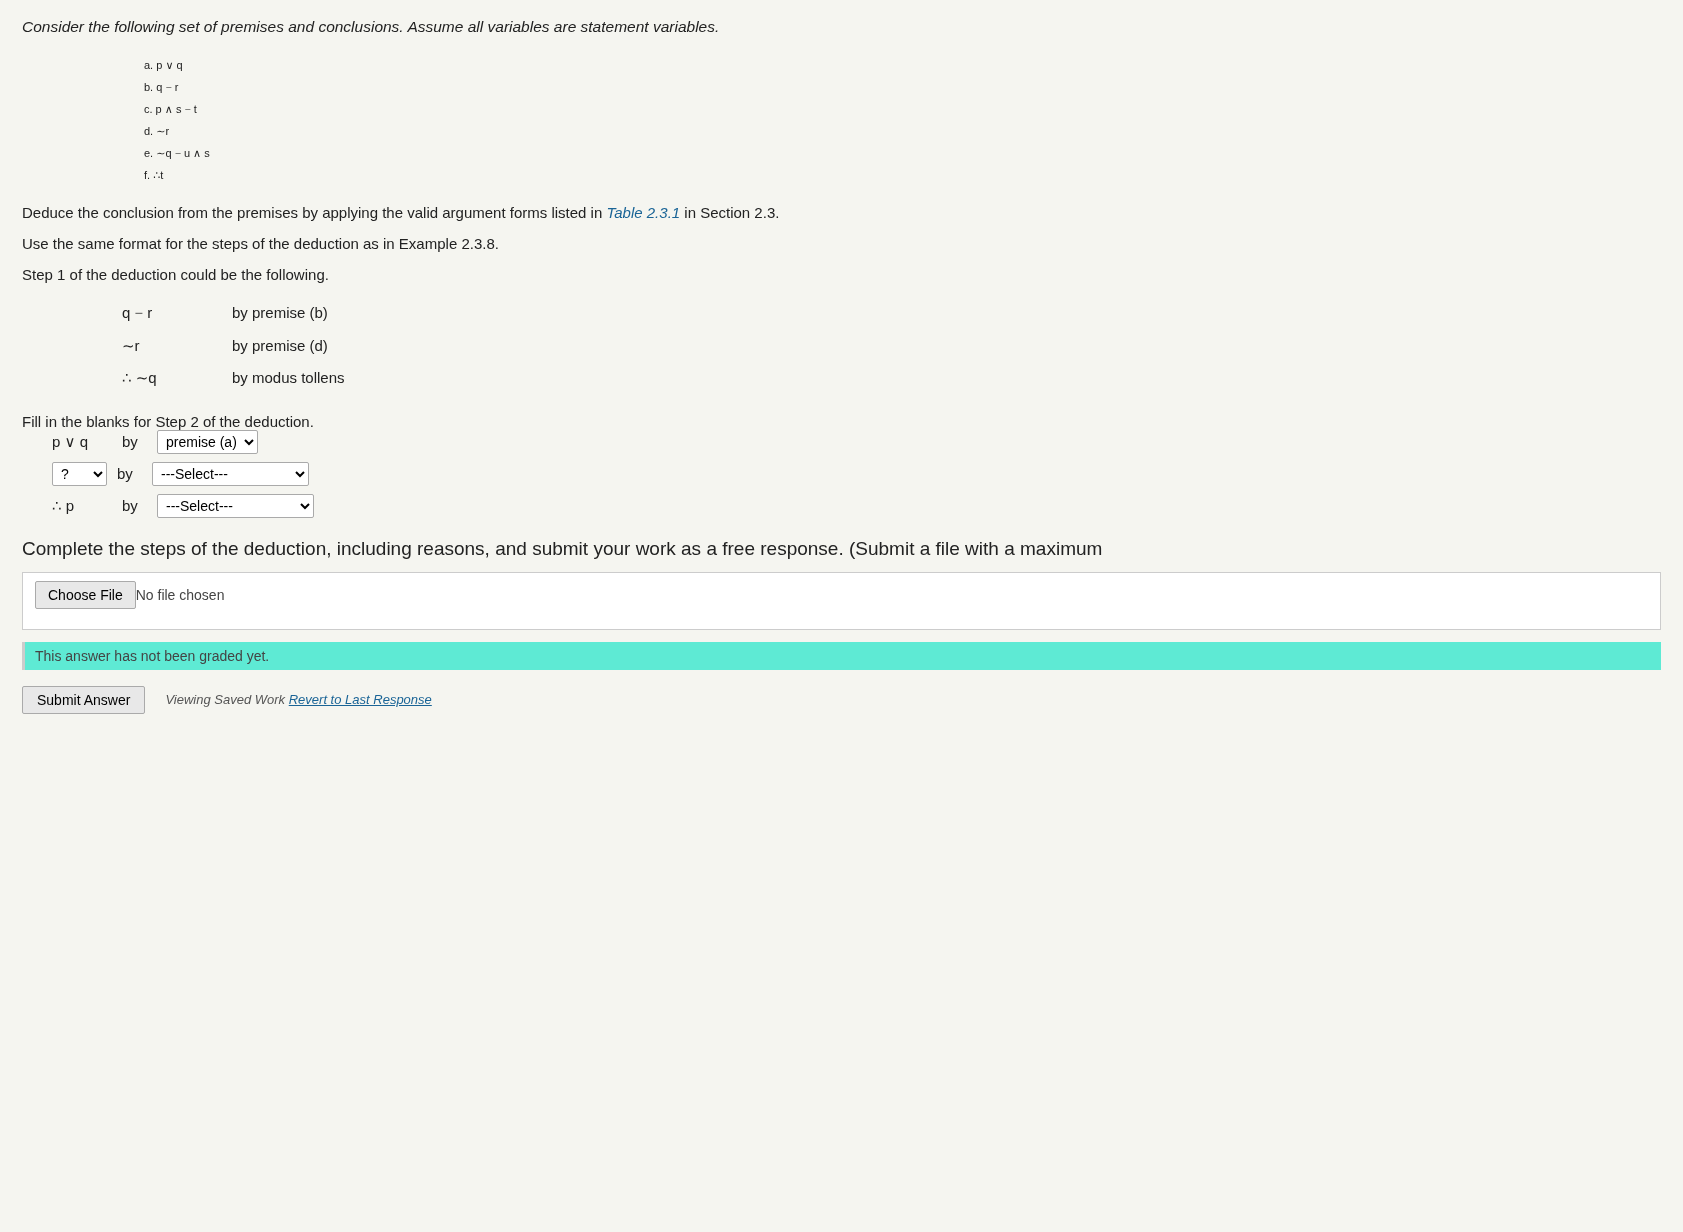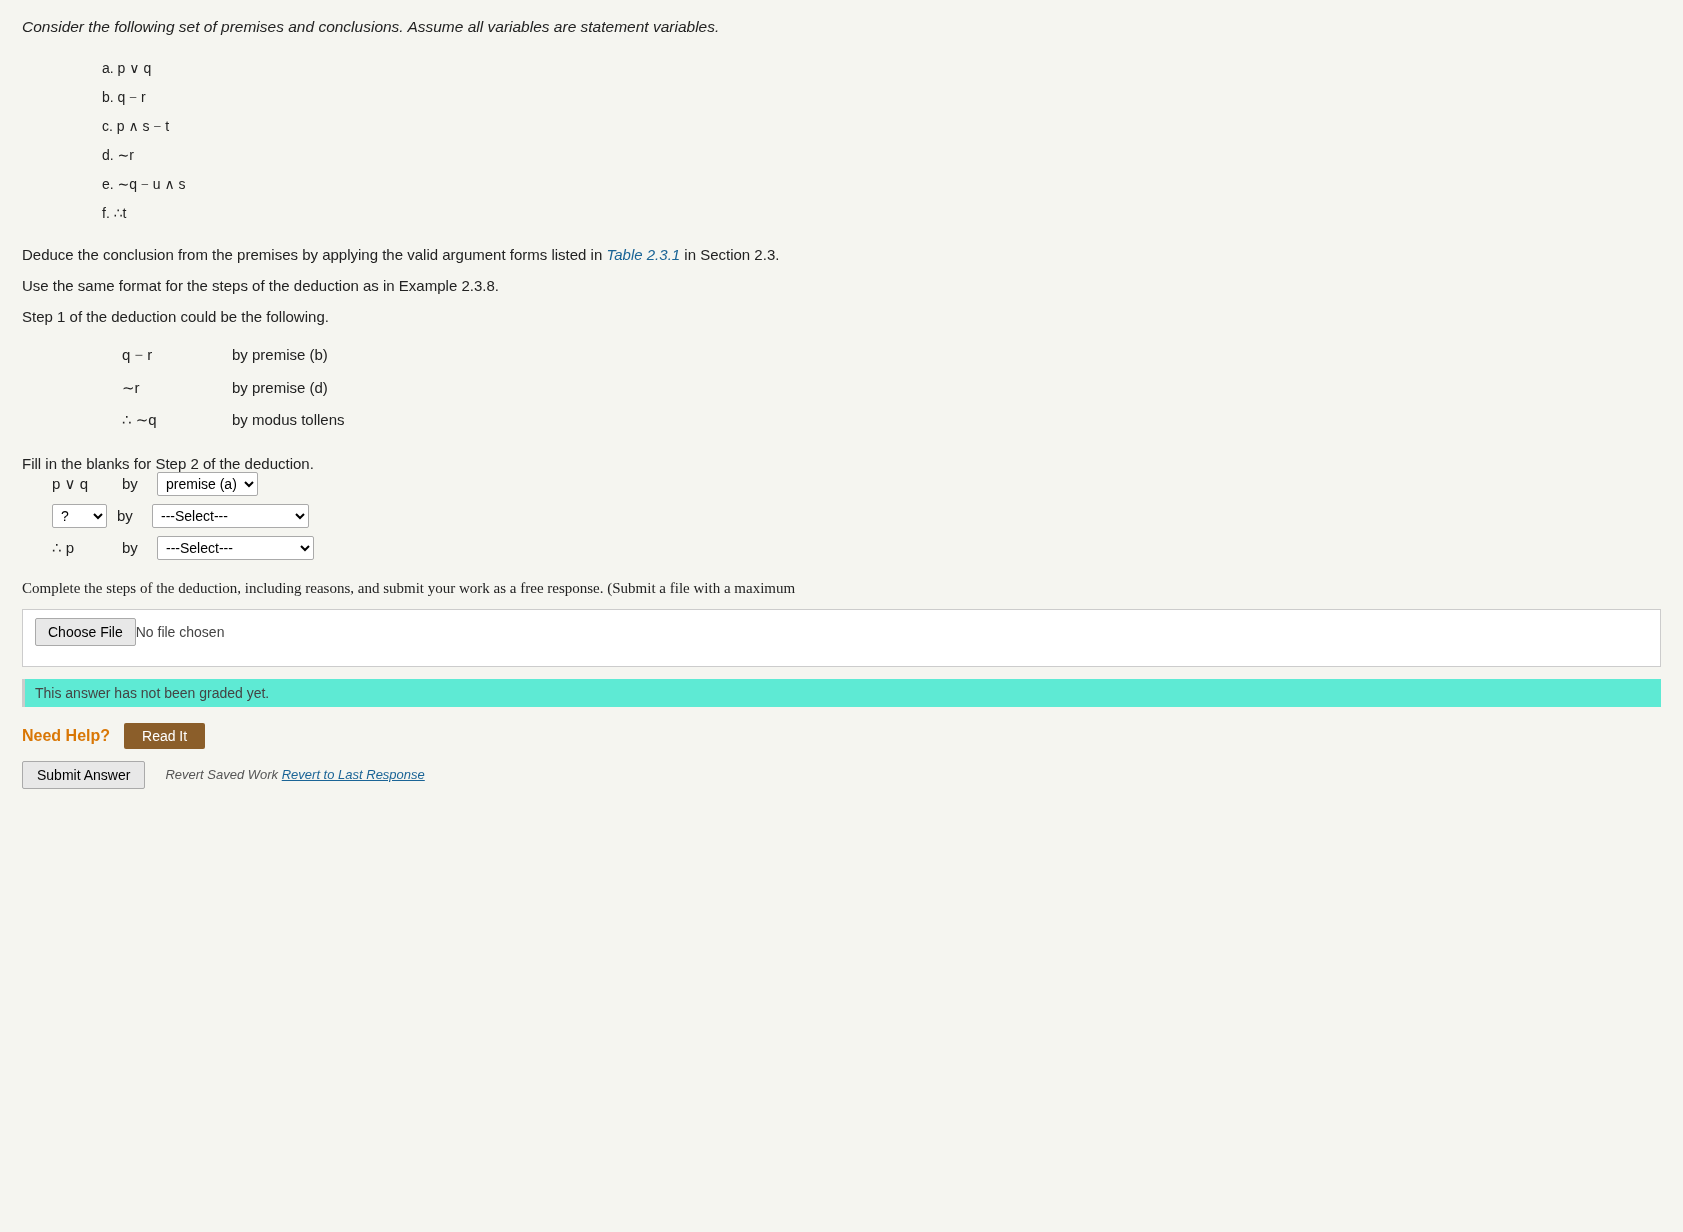--- a/index.html
+++ b/index.html
@@ -20,22 +20,23 @@
       font-size: 15.5px;
       margin-bottom: 18px;
       font-style: italic;
     }
     .premises-list {
       margin-left: 80px;
       margin-bottom: 18px;
       line-height: 2;
     }
     .premise-item {
-      font-size: 14px;
+      font-size: 11px;
       display: block;
+      margin-left: 42px;
     }
     .deduce-text {
       font-size: 15px;
       margin-bottom: 14px;
     }
     .deduce-text a {
       color: #1a6496;
       text-decoration: none;
       font-style: italic;
     }
@@ -82,23 +83,22 @@
     }
     select {
       border: 1px solid #aaa;
       background: white;
       padding: 2px 4px;
       font-size: 14px;
       border-radius: 2px;
       cursor: pointer;
     }
     .conclusion-text {
-      font-size: 15px;
-      margin-bottom: 12px;
-      font-family: Liberation Serif, serif;
+      font-size: 19px;
+      margin-bottom: 12px;
     }
     .file-section {
       display: flex;
       align-items: center;
       margin-bottom: 12px;
     }
     .choose-file-btn {
       background: #e8e8e8;
       border: 1px solid #aaa;
       padding: 5px 12px;
@@ -274,26 +274,22 @@
 
   <div class="file-border-container">
     <div class="file-section">
       <button class="choose-file-btn">Choose File</button>
       <span class="no-file-text">No file chosen</span>
     </div>
   </div>
 
   <div class="graded-note">This answer has not been graded yet.</div>
 
-  <div class="need-help-section">
-    <span class="need-help-label">Need Help?</span>
-    <button class="read-it-btn">Read It</button>
-  </div>
 
   <div class="footer-row">
     <button class="submit-btn">Submit Answer</button>
     <span class="viewing-saved">
-      <span>Revert Saved Work</span>
+      <span>Viewing Saved Work</span>
       <a class="revert-link">Revert to Last Response</a>
     </span>
   </div>
 
 </div>
 
 </body></html>

